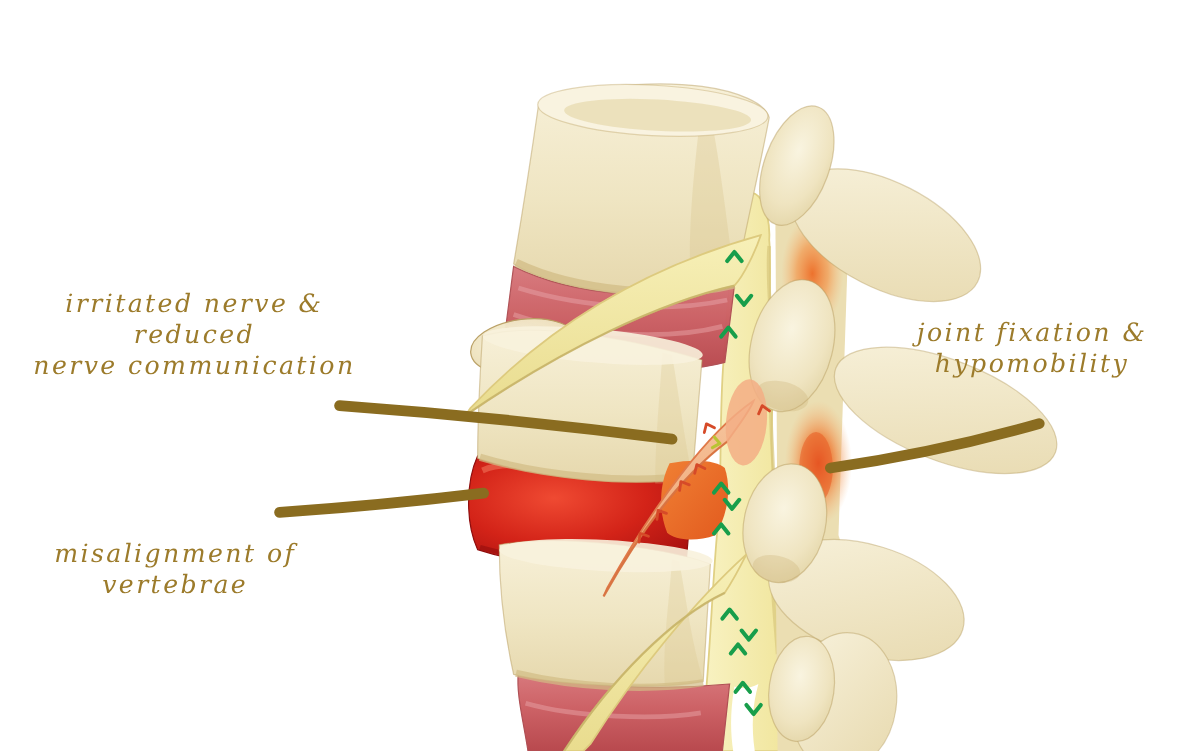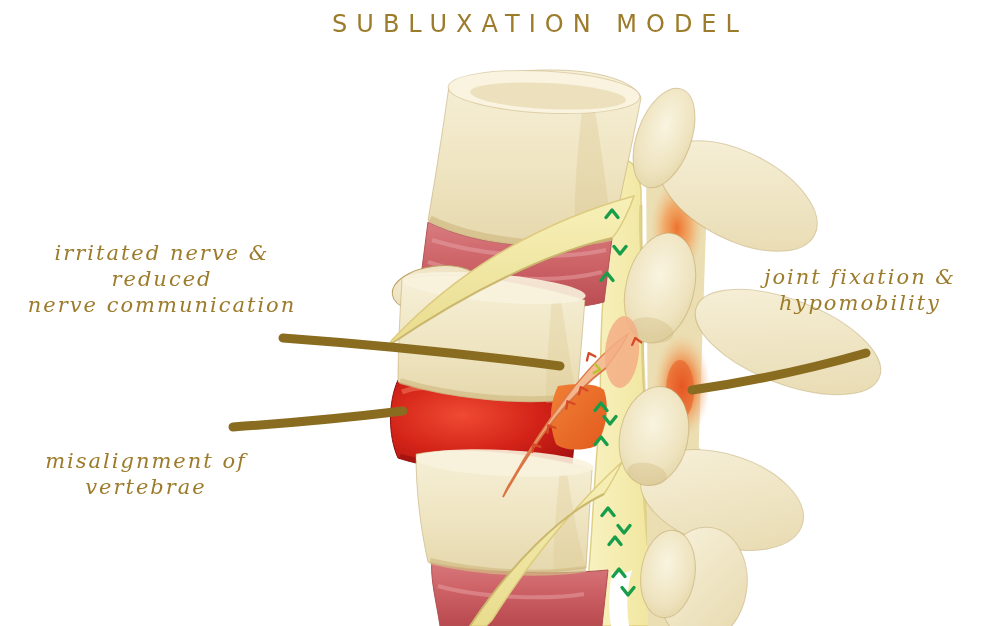--- a/index.html
+++ b/index.html
@@ -216,21 +216,20 @@
       <use href="#chev" transform="translate(535,447) rotate(-32) scale(0.78)"></use>
     </g>
 
     <g stroke="#8a6c20" stroke-width="9" stroke-linecap="round" fill="none">
       <path d="M 283,338 Q 420,348 560,366"></path>
       <path d="M 233,427 Q 320,421 403,411"></path>
       <path d="M 692,390 Q 782,377 866,353"></path>
     </g>
   </svg>
 
-  <div class="title">SUBLUXATION MODEL</div>
 
   <div class="annotation ann-irritated">
     <div>irritated nerve &amp;</div>
     <div>reduced</div>
     <div>nerve communication</div>
   </div>
 
   <div class="annotation ann-joint">
     <div>joint fixation &amp;</div>
     <div>hypomobility</div>

